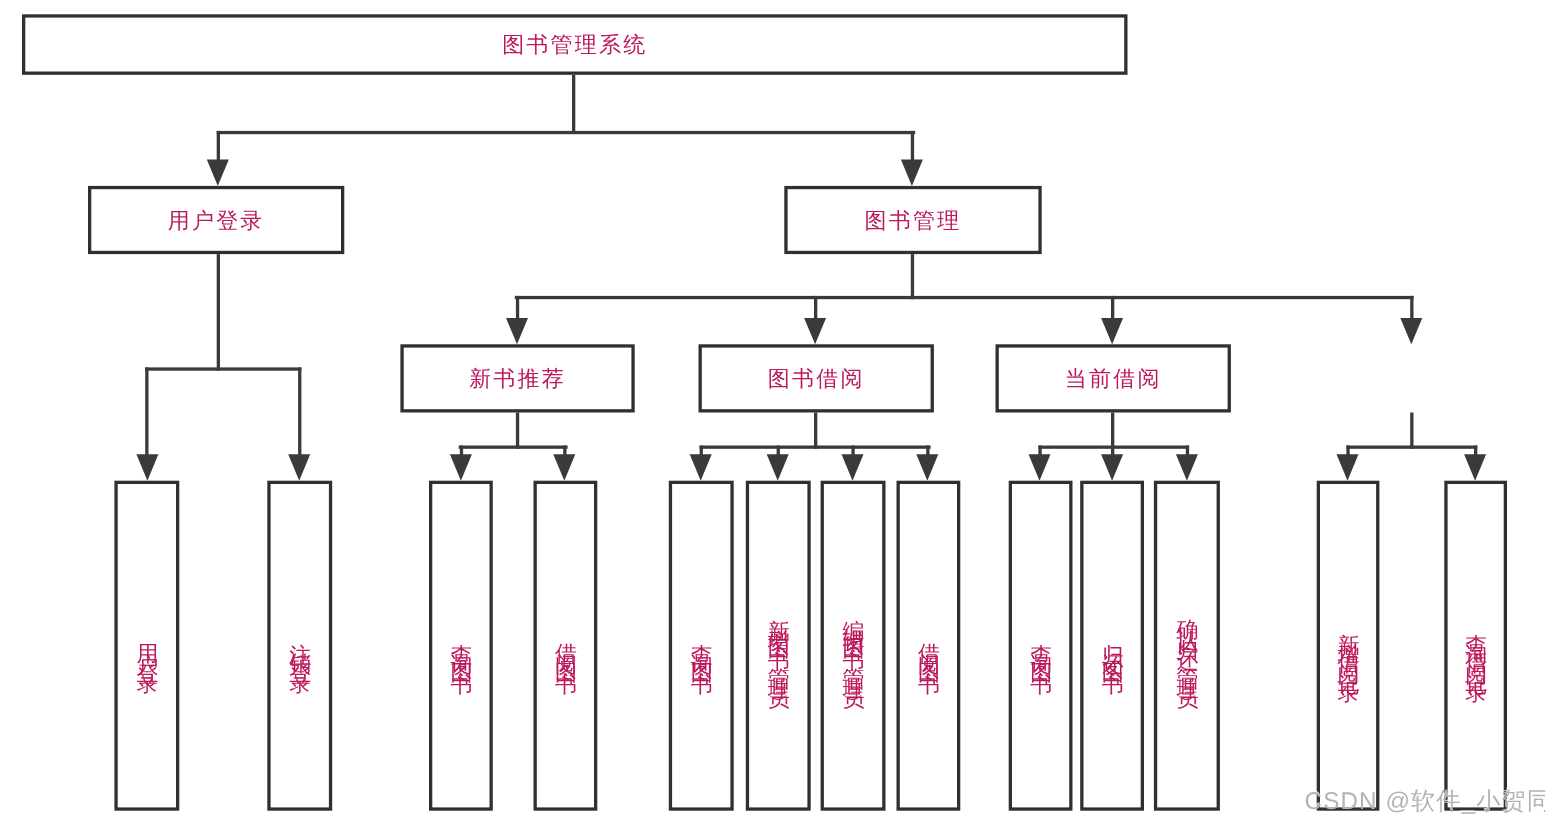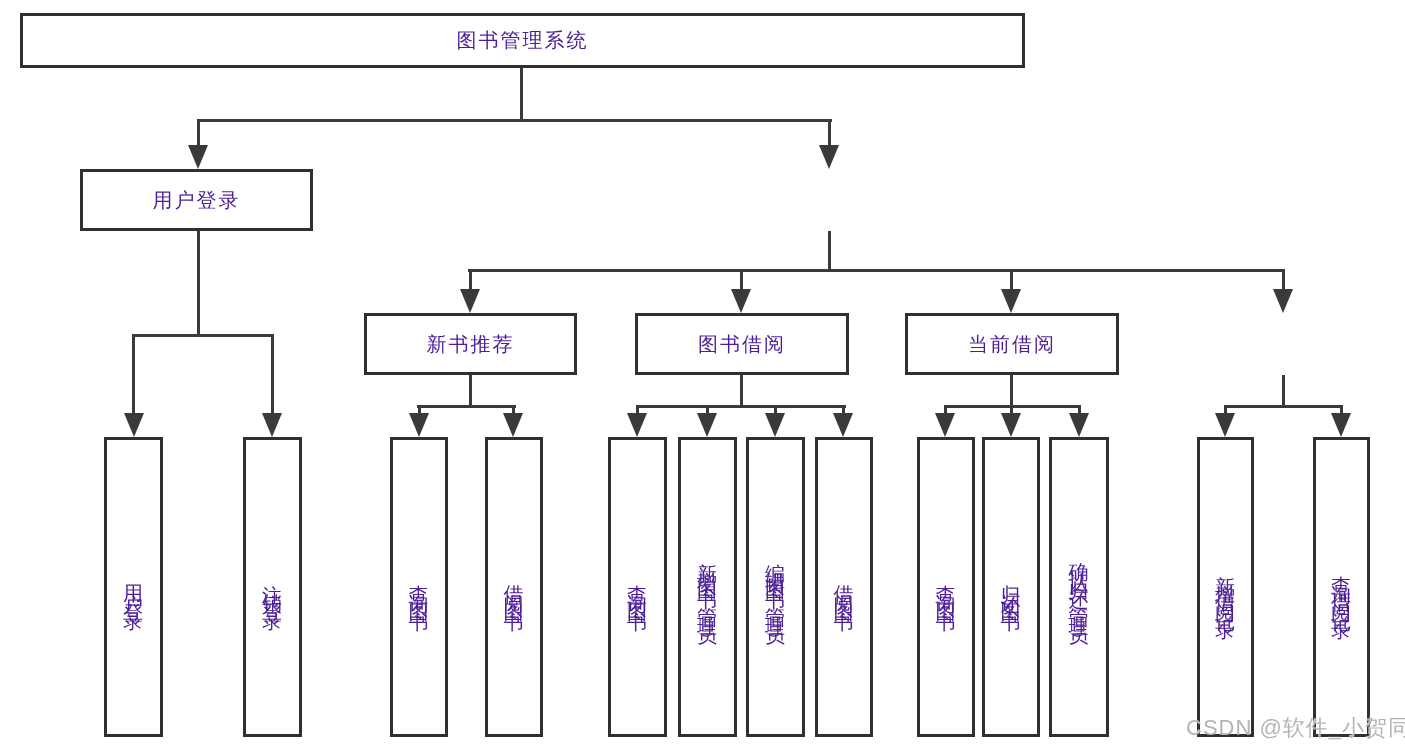--- a/index.html
+++ b/index.html
@@ -2,21 +2,21 @@
 <html><head>
 <meta charset="utf-8">
 <style>
   html,body { margin:0; padding:0; background:#ffffff; }
   #canvas {
     position:relative; width:1405px; height:747px; background:#ffffff;
     font-family:"Liberation Sans", sans-serif; overflow:hidden;
   }
   .box {
     position:absolute; box-sizing:border-box;
-    border:3px solid #303030; background:#ffffff; color:#4c1d95;
+    border:3px solid #303030; background:#ffffff; color:#be185d;
     display:flex; align-items:center; justify-content:center;
   }
   .h { font-size:20px; letter-spacing:2px; white-space:nowrap; }
   .v {
     writing-mode:vertical-rl; text-orientation:mixed;
     font-size:20px; letter-spacing:9px; line-height:1;
   }
   .ln { position:absolute; background:#3a3a3a; }
   .tri {
     position:absolute; width:0; height:0;
@@ -37,20 +37,21 @@
   <div class="box h" style="left:20px;top:13px;width:1005px;height:55px">图书管理系统</div>
 
   <div class="ln" style="left:520px;top:68px;width:3px;height:52px"></div>
   <div class="ln" style="left:197px;top:119px;width:635px;height:3px"></div>
   <div class="ln" style="left:197px;top:119px;width:3px;height:30px"></div>
   <div class="tri" style="left:188px;top:145px"></div>
   <div class="ln" style="left:828px;top:119px;width:3px;height:30px"></div>
   <div class="tri" style="left:819px;top:145px"></div>
 
   <div class="box h" style="left:80px;top:169px;width:233px;height:62px">用户登录</div>
+  <div class="box h" style="left:713px;top:169px;width:234px;height:62px">图书管理</div>
 
   <div class="ln" style="left:197px;top:231px;width:3px;height:106px"></div>
   <div class="ln" style="left:132px;top:334px;width:142px;height:3px"></div>
   <div class="ln" style="left:132px;top:334px;width:3px;height:81px"></div>
   <div class="tri" style="left:124px;top:413px"></div>
   <div class="ln" style="left:271px;top:334px;width:3px;height:81px"></div>
   <div class="tri" style="left:262px;top:413px"></div>
 
   <div class="box v" style="left:104px;top:437px;width:59px;height:300px">用户登录</div>
   <div class="box v" style="left:243px;top:437px;width:59px;height:300px">注销登录</div>

